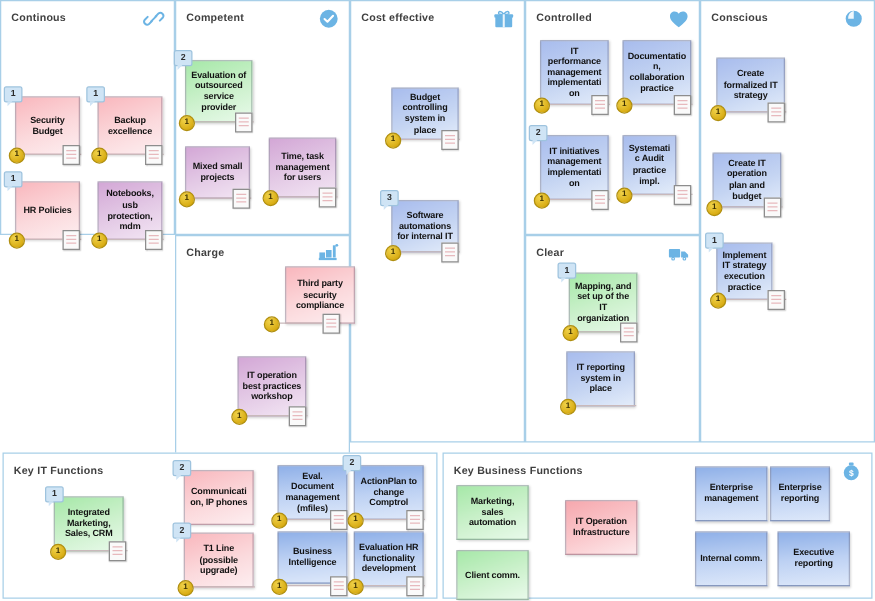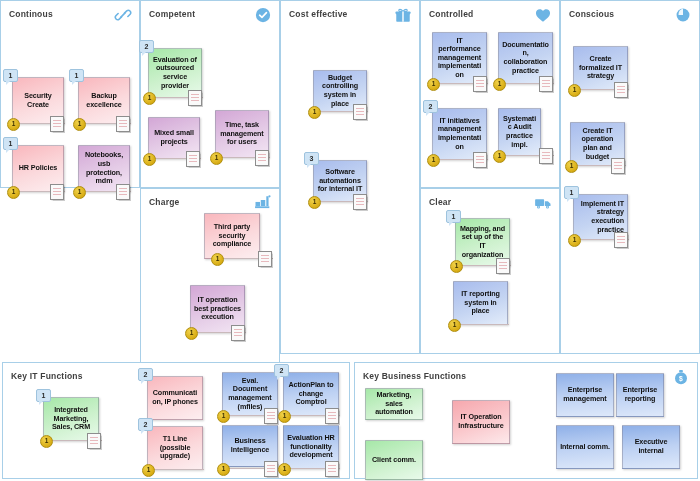--- a/index.html
+++ b/index.html
@@ -157,21 +157,21 @@
             <circle cx="12" cy="13.6" r="8" fill="#6cb4e4"></circle>
             <rect x="9.5" y="2.6" width="5" height="3.2" rx="1" fill="#6cb4e4"></rect>
             <text x="12" y="17" font-size="9" font-family="Liberation Sans, sans-serif" font-weight="bold" fill="#ffffff" text-anchor="middle">$</text>
           </svg>
         </div>
       </div>
     </div>
   <div id="notes-layer">
       <div>
         <div class="note n-pink" style="left: 12px; top: 77px; width: 52px; height: 47px;">
-          <span>Security Create</span>
+          <span>Security Budget</span>
         </div>
         <div class="badge-num" style="left: 3px; top: 69px;">1</div>
         <div class="coin" style="left: 7px; top: 118px;">1</div>
         <div class="connector" style="left: 17px; top: 123px; width: 48px;"></div>
         <div class="doc" style="left: 50px; top: 116px;"></div>
       </div>
       <div>
         <div class="note n-pink" style="left: 78px; top: 77px; width: 52px; height: 47px;">
           <span>Backup excellence</span>
         </div>
@@ -282,39 +282,39 @@
       </div>
       <div>
         <div class="note n-blue" style="left: 570px; top: 122px; width: 55px; height: 44px;">
           <span>Create IT operation plan and budget</span>
         </div>
         <div class="coin" style="left: 565px; top: 160px;">1</div>
         <div class="connector" style="left: 575px; top: 165px; width: 51px;"></div>
         <div class="doc" style="left: 611px; top: 158px;"></div>
       </div>
       <div>
-        <div class="note n-blue" style="left: 573px; top: 194px; width: 55px; height: 46px; text-align: right;">
+        <div class="note n-blue" style="left: 573px; top: 194px; width: 45px; height: 46px;">
           <span>Implement IT strategy execution practice</span>
         </div>
         <div class="badge-num" style="left: 564px; top: 186px;">1</div>
         <div class="coin" style="left: 568px; top: 234px;">1</div>
         <div class="connector" style="left: 578px; top: 239px; width: 51px;"></div>
         <div class="doc" style="left: 614px; top: 232px;"></div>
       </div>
       <div>
-        <div class="note n-pink" style="left: 204px; top: 213px; width: 56px; height: 46px;">
+        <div class="note n-pink" style="left: 228px; top: 213px; width: 56px; height: 46px;">
           <span>Third party security compliance</span>
         </div>
         <div class="coin" style="left: 211px; top: 253px;">1</div>
         <div class="connector" style="left: 221px; top: 258px; width: 52px;"></div>
         <div class="doc" style="left: 258px; top: 251px;"></div>
       </div>
       <div>
         <div class="note n-purple" style="left: 190px; top: 285px; width: 55px; height: 48px;">
-          <span>IT operation best practices execution</span>
+          <span>IT operation best practices workshop</span>
         </div>
         <div class="coin" style="left: 185px; top: 327px;">1</div>
         <div class="connector" style="left: 195px; top: 332px; width: 51px;"></div>
         <div class="doc" style="left: 231px; top: 325px;"></div>
       </div>
       <div>
         <div class="note n-green" style="left: 455px; top: 218px; width: 55px; height: 48px;">
           <span>Mapping, and set up of the IT organization</span>
         </div>
         <div class="badge-num" style="left: 446px; top: 210px;">1</div>
@@ -379,21 +379,21 @@
       </div>
       <div>
         <div class="note n-blue2" style="left: 283px; top: 425px; width: 56px; height: 44px;">
           <span>Evaluation HR functionality development</span>
         </div>
         <div class="coin" style="left: 278px; top: 463px;">1</div>
         <div class="connector" style="left: 288px; top: 468px; width: 52px;"></div>
         <div class="doc" style="left: 325px; top: 461px;"></div>
       </div>
       <div>
-        <div class="note n-green" style="left: 365px; top: 388px; width: 58px; height: 32px;">
+        <div class="note n-green" style="left: 365px; top: 388px; width: 58px; height: 44px;">
           <span>Marketing, sales automation</span>
         </div>
       </div>
       <div>
         <div class="note n-green" style="left: 365px; top: 440px; width: 58px; height: 40px;">
           <span>Client comm.</span>
         </div>
       </div>
       <div>
         <div class="note n-pink2" style="left: 452px; top: 400px; width: 58px; height: 44px;">
@@ -410,17 +410,17 @@
           <span>Enterprise reporting</span>
         </div>
       </div>
       <div>
         <div class="note n-blue2" style="left: 556px; top: 425px; width: 58px; height: 44px;">
           <span>Internal comm.</span>
         </div>
       </div>
       <div>
         <div class="note n-blue2" style="left: 622px; top: 425px; width: 58px; height: 44px;">
-          <span>Executive internal</span>
+          <span>Executive reporting</span>
         </div>
       </div>
     </div>
 </div>
 
 </body></html>

